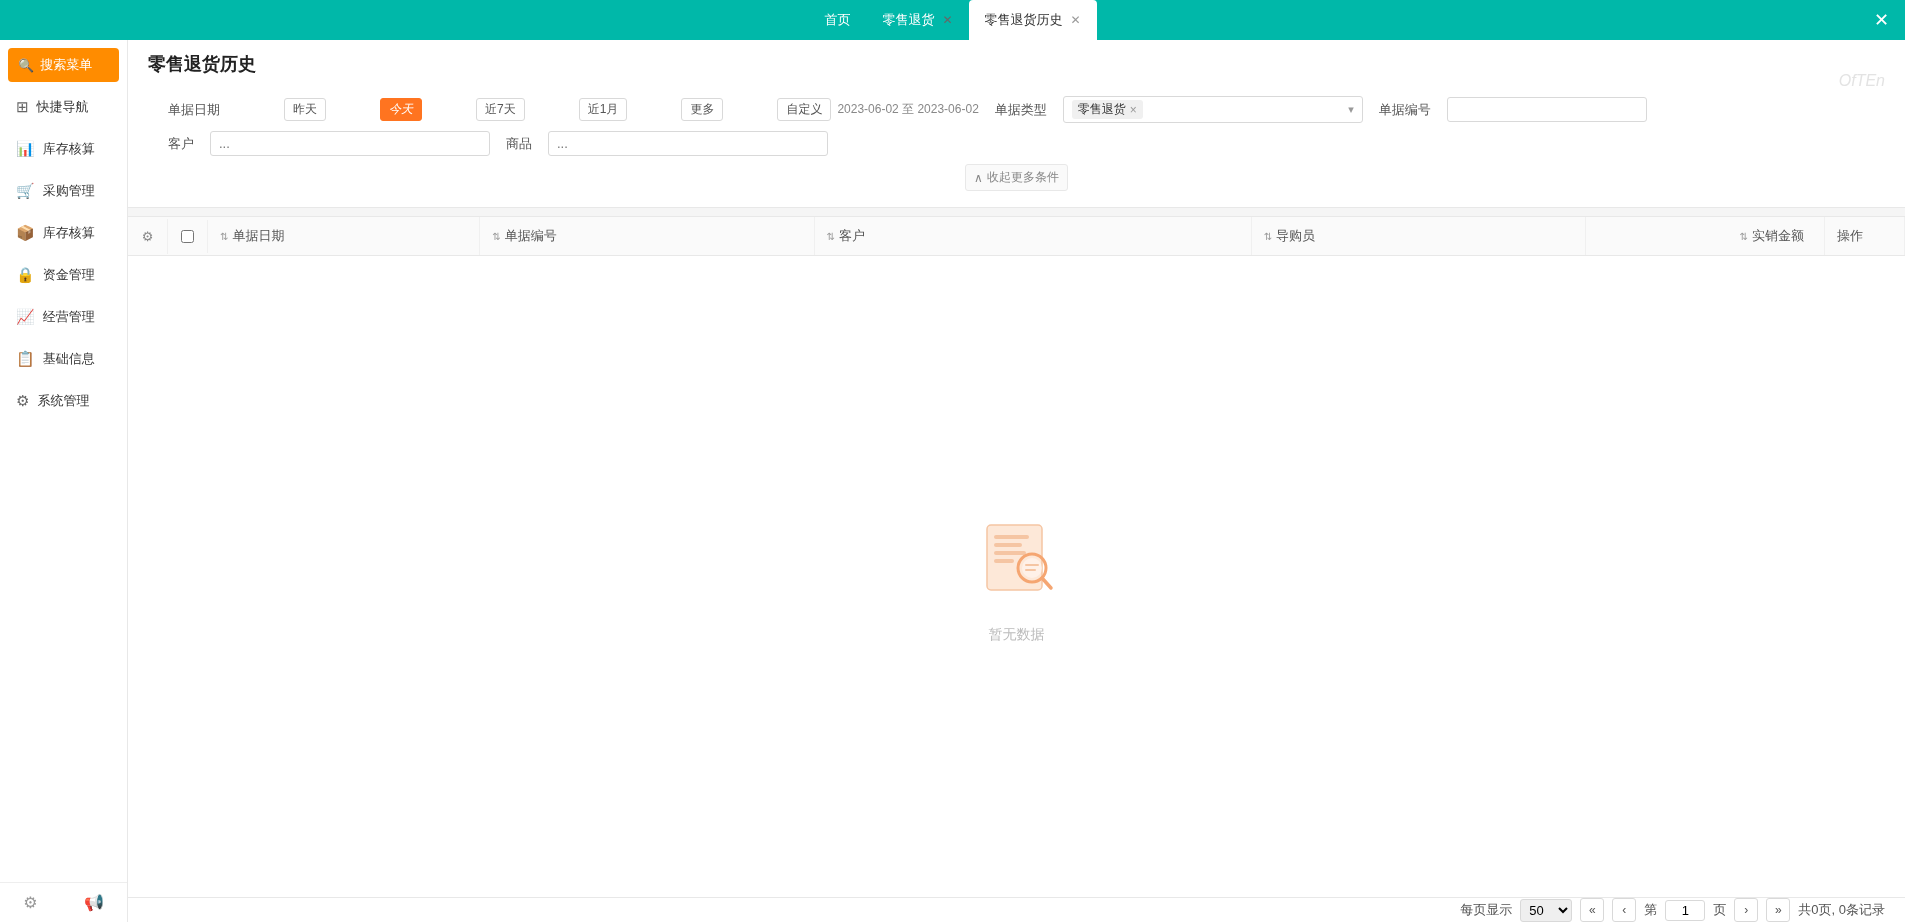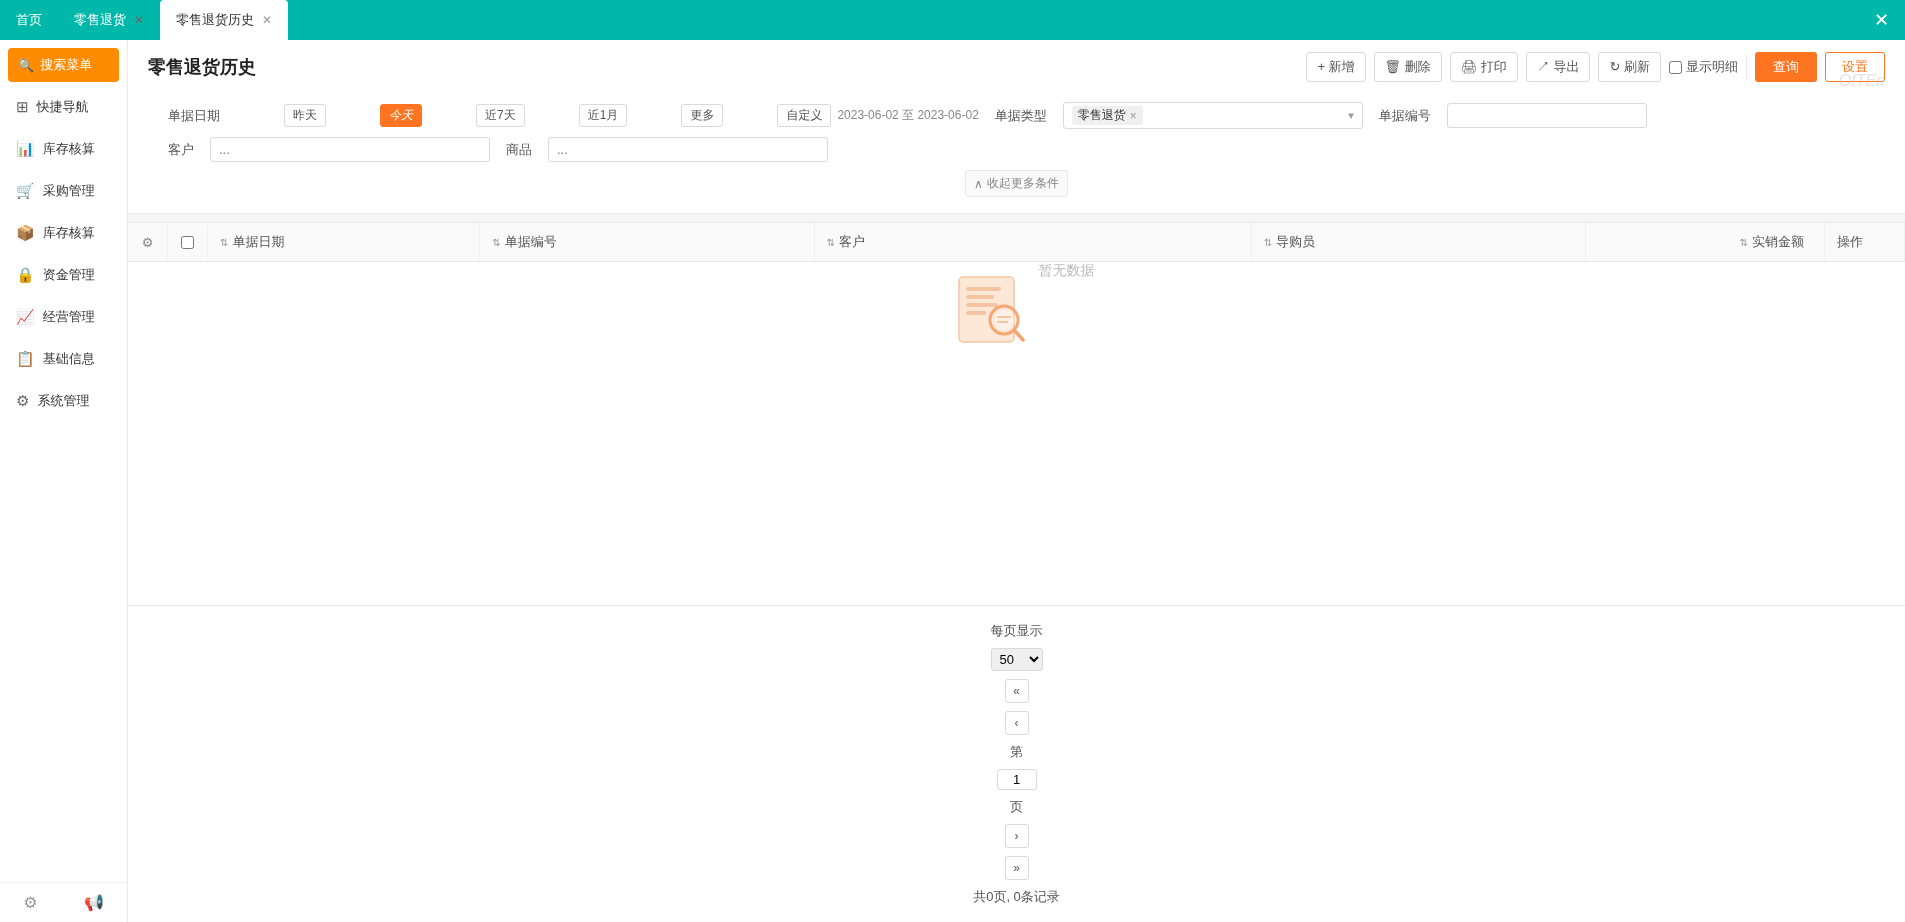--- a/index.html
+++ b/index.html
@@ -6,20 +6,21 @@
     body { font-family: 'Microsoft YaHei', Arial, sans-serif; font-size: 13px; background: #f5f5f5; color: #333; width: 1905px; height: 922px; overflow: hidden; }
 
     
     .top-bar {
       background: #00b8a9;
       height: 40px;
       display: flex;
       align-items: center;
       padding: 0 0 0 0;
       position: relative;
+      justify-content: center;
     }
     .tab-item {
       height: 40px;
       display: flex;
       align-items: center;
       padding: 0 16px;
       color: #fff;
       cursor: pointer;
       font-size: 13px;
       position: relative;
@@ -283,44 +284,43 @@
     .th-customer { flex: 2; }
     .th-guide { flex: 1.5; }
     .th-amount { flex: 1; justify-content: flex-end; }
     .th-action { width: 80px; }
     .sort-icon { color: #999; font-size: 10px; cursor: pointer; }
 
     
     .empty-state {
       flex: 1;
       display: flex;
-      flex-direction: row;
-      align-items: flex-start;
+      flex-direction: column;
+      align-items: center;
       justify-content: center;
       color: #bbb;
     }
     .empty-img {
       width: 100px;
       height: 100px;
       margin-bottom: 16px;
     }
     .empty-text { font-size: 14px; color: #bbb; }
 
     
     .pagination {
       display: flex;
       align-items: center;
       justify-content: flex-end;
-      padding: 16px 20px;
+      padding: 0 20px;
       background: #fff;
       border-top: 1px solid #e8e8e8;
       gap: 8px;
       font-size: 13px;
       color: #555;
-      flex-direction: column;
     }
     .pagination select {
       border: 1px solid #d9d9d9;
       border-radius: 3px;
       padding: 2px 4px;
       font-size: 13px;
     }
     .page-btn {
       width: 24px;
       height: 24px;
@@ -416,34 +416,20 @@
       <span class="sidebar-bottom-btn">⚙</span>
       <span class="sidebar-bottom-btn">📢</span>
     </div>
   </div>
 
   <div class="main">
 
     <div class="page-header">
       <div class="page-title-row">
         <span class="page-title">零售退货历史</span>
-        <div class="toolbar">
-          <button class="toolbar-btn">+ 新增</button>
-          <button class="toolbar-btn">🗑 删除</button>
-          <button class="toolbar-btn">🖨 打印</button>
-          <button class="toolbar-btn">↗ 导出</button>
-          <button class="toolbar-btn">↻ 刷新</button>
-          <label class="show-detail-checkbox">
-            <input type="checkbox" style="">
-            <span>显示明细</span>
-          </label>
-          <div style="width:1px;height:24px;background:#e8e8e8;"></div>
-          <button class="btn-query">查询</button>
-          <button class="btn-setting">设置</button>
-        </div>
       </div>
 
       <div class="filter-area">
         <div class="filter-row">
 
           <span class="filter-label">单据日期</span>
           <div class="date-filter">
             <button class="date-btn">昨天</button>
             <button class="date-btn active">今天</button>
             <button class="date-btn">近7天</button>

